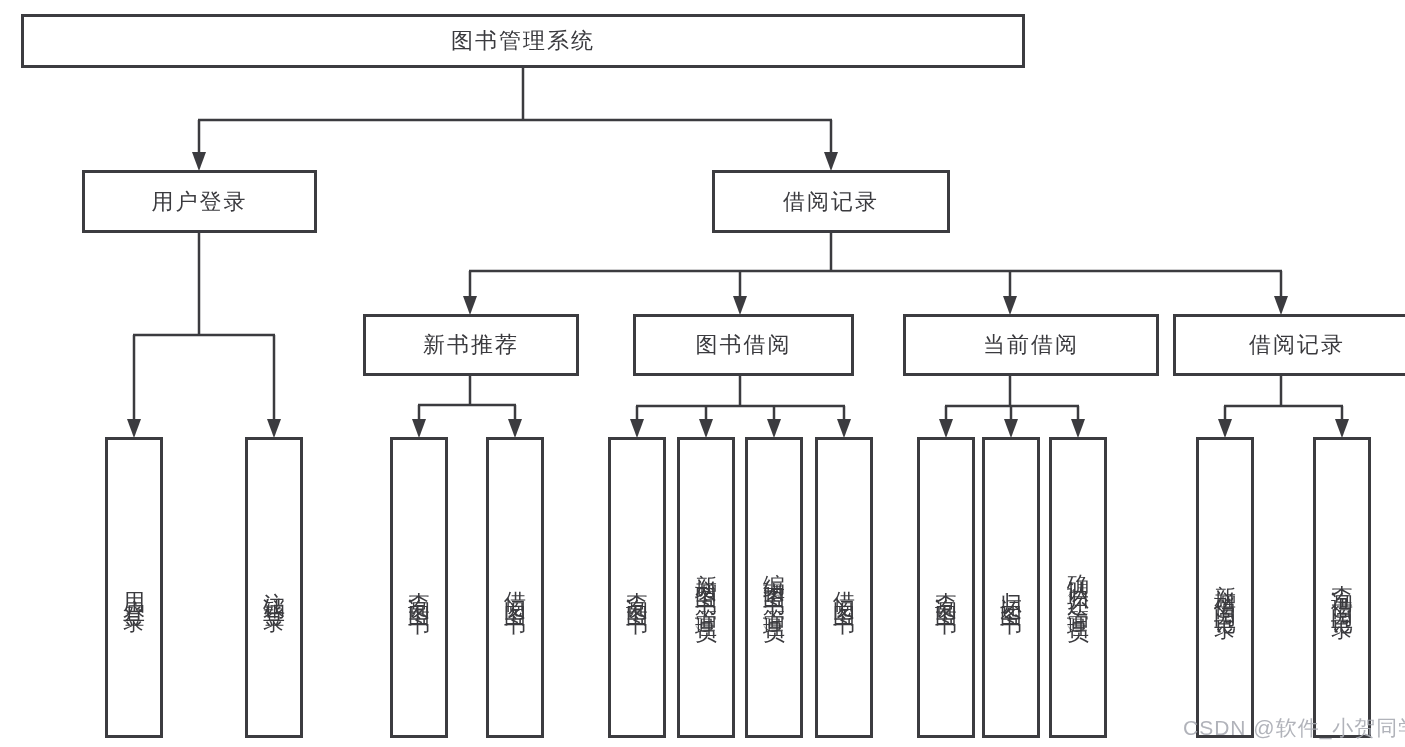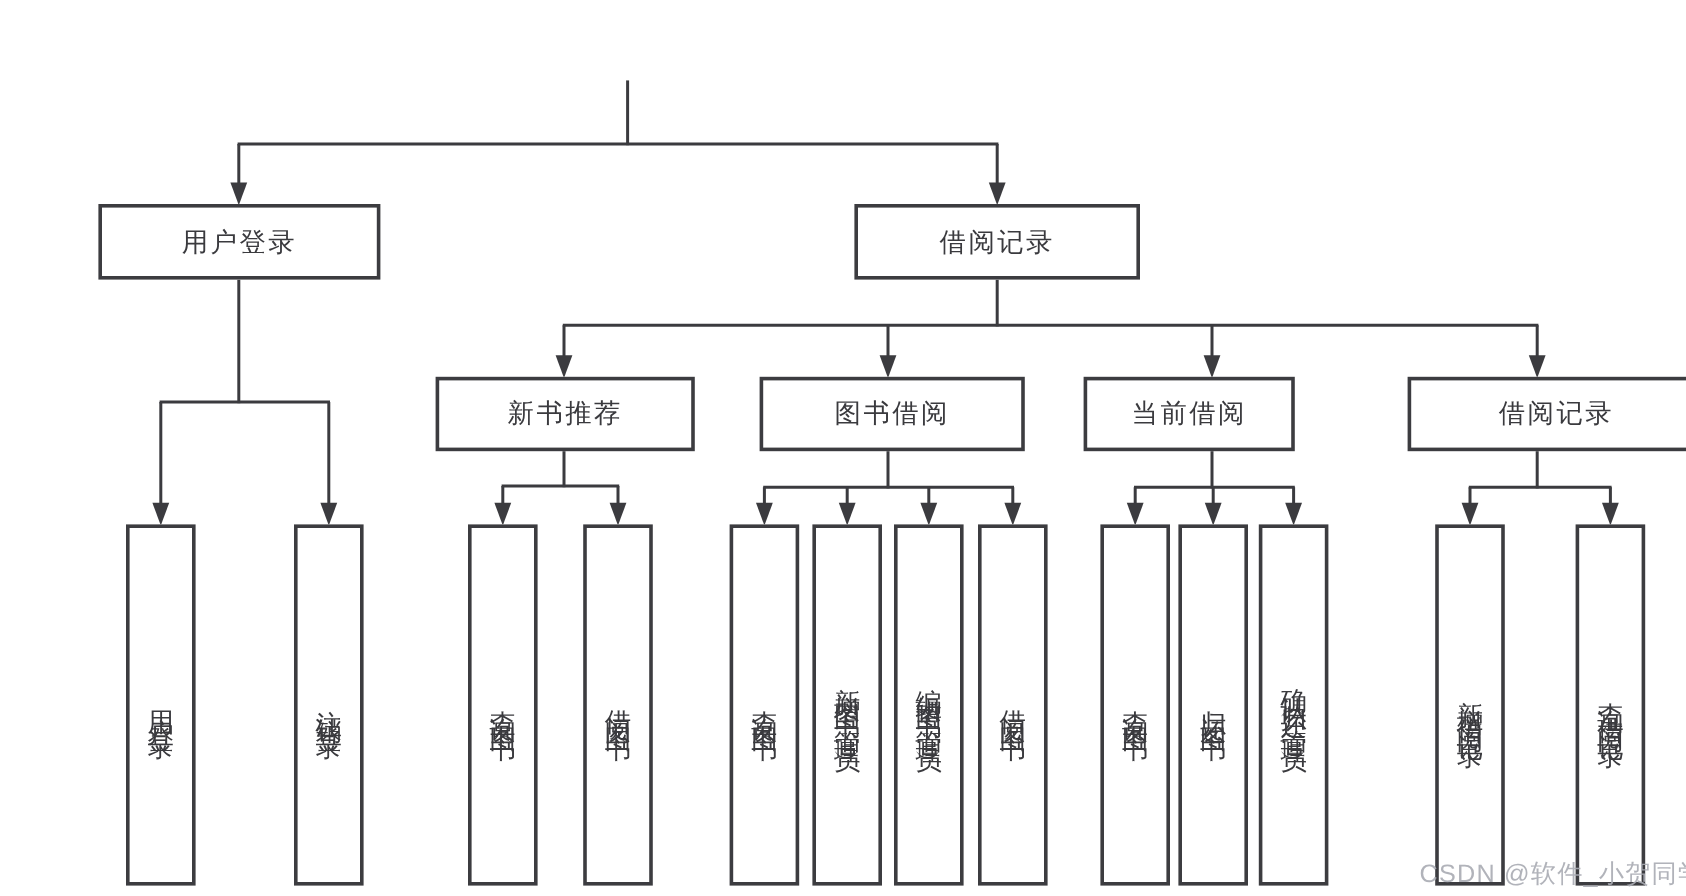--- a/index.html
+++ b/index.html
@@ -36,21 +36,21 @@
     line-height:1;
     color:#3a3a3e;
     white-space:nowrap;
   }
   
   .n-root {left:21px;  top:14px;  width:1004px; height:54px;}
   .n-l2a  {left:82px;  top:170px; width:235px;  height:63px;}
   .n-l2b  {left:712px; top:170px; width:238px;  height:63px;}
   .n-l3a  {left:363px; top:314px; width:216px;  height:62px;align-items:center;}
   .n-l3b  {left:633px; top:314px; width:221px;  height:62px;}
-  .n-l3c  {left:903px; top:314px; width:176px;  height:62px;}
+  .n-l3c  {left:903px; top:314px; width:256px;  height:62px;}
   .n-l3d  {left:1173px;top:314px; width:248px;  height:62px;}
   
   .leaf{top:437px;width:58px;height:301px;}
   .n-a1{left:105px;} .n-a2{left:245px;}
   .n-b1{left:390px;} .n-b2{left:486px;}
   .n-c1{left:608px;} .n-c2{left:677px;} .n-c3{left:745px;} .n-c4{left:815px;}
   .n-d1{left:917px;} .n-d2{left:982px;} .n-d3{left:1049px;}
   .n-e1{left:1196px;} .n-e2{left:1313px;}
   .watermark{
     position:absolute;
@@ -126,20 +126,23 @@
       <polygon points="767,419 781,419 774,438"></polygon>
       <polygon points="837,419 851,419 844,438"></polygon>
       <polygon points="939,419 953,419 946,438"></polygon>
       <polygon points="1004,419 1018,419 1011,438"></polygon>
       <polygon points="1071,419 1085,419 1078,438"></polygon>
       <polygon points="1218,419 1232,419 1225,438"></polygon>
       <polygon points="1335,419 1349,419 1342,438"></polygon>
     </g>
   </svg>
 
+  <div class="node n-root">
+    <span class="hlabel">图书管理系统</span>
+  </div>
 
   <div class="node n-l2a">
     <span class="hlabel">用户登录</span>
   </div>
   <div class="node n-l2b">
     <span class="hlabel">借阅记录</span>
   </div>
 
   <div class="node n-l3a">
     <span class="hlabel">新书推荐</span>

